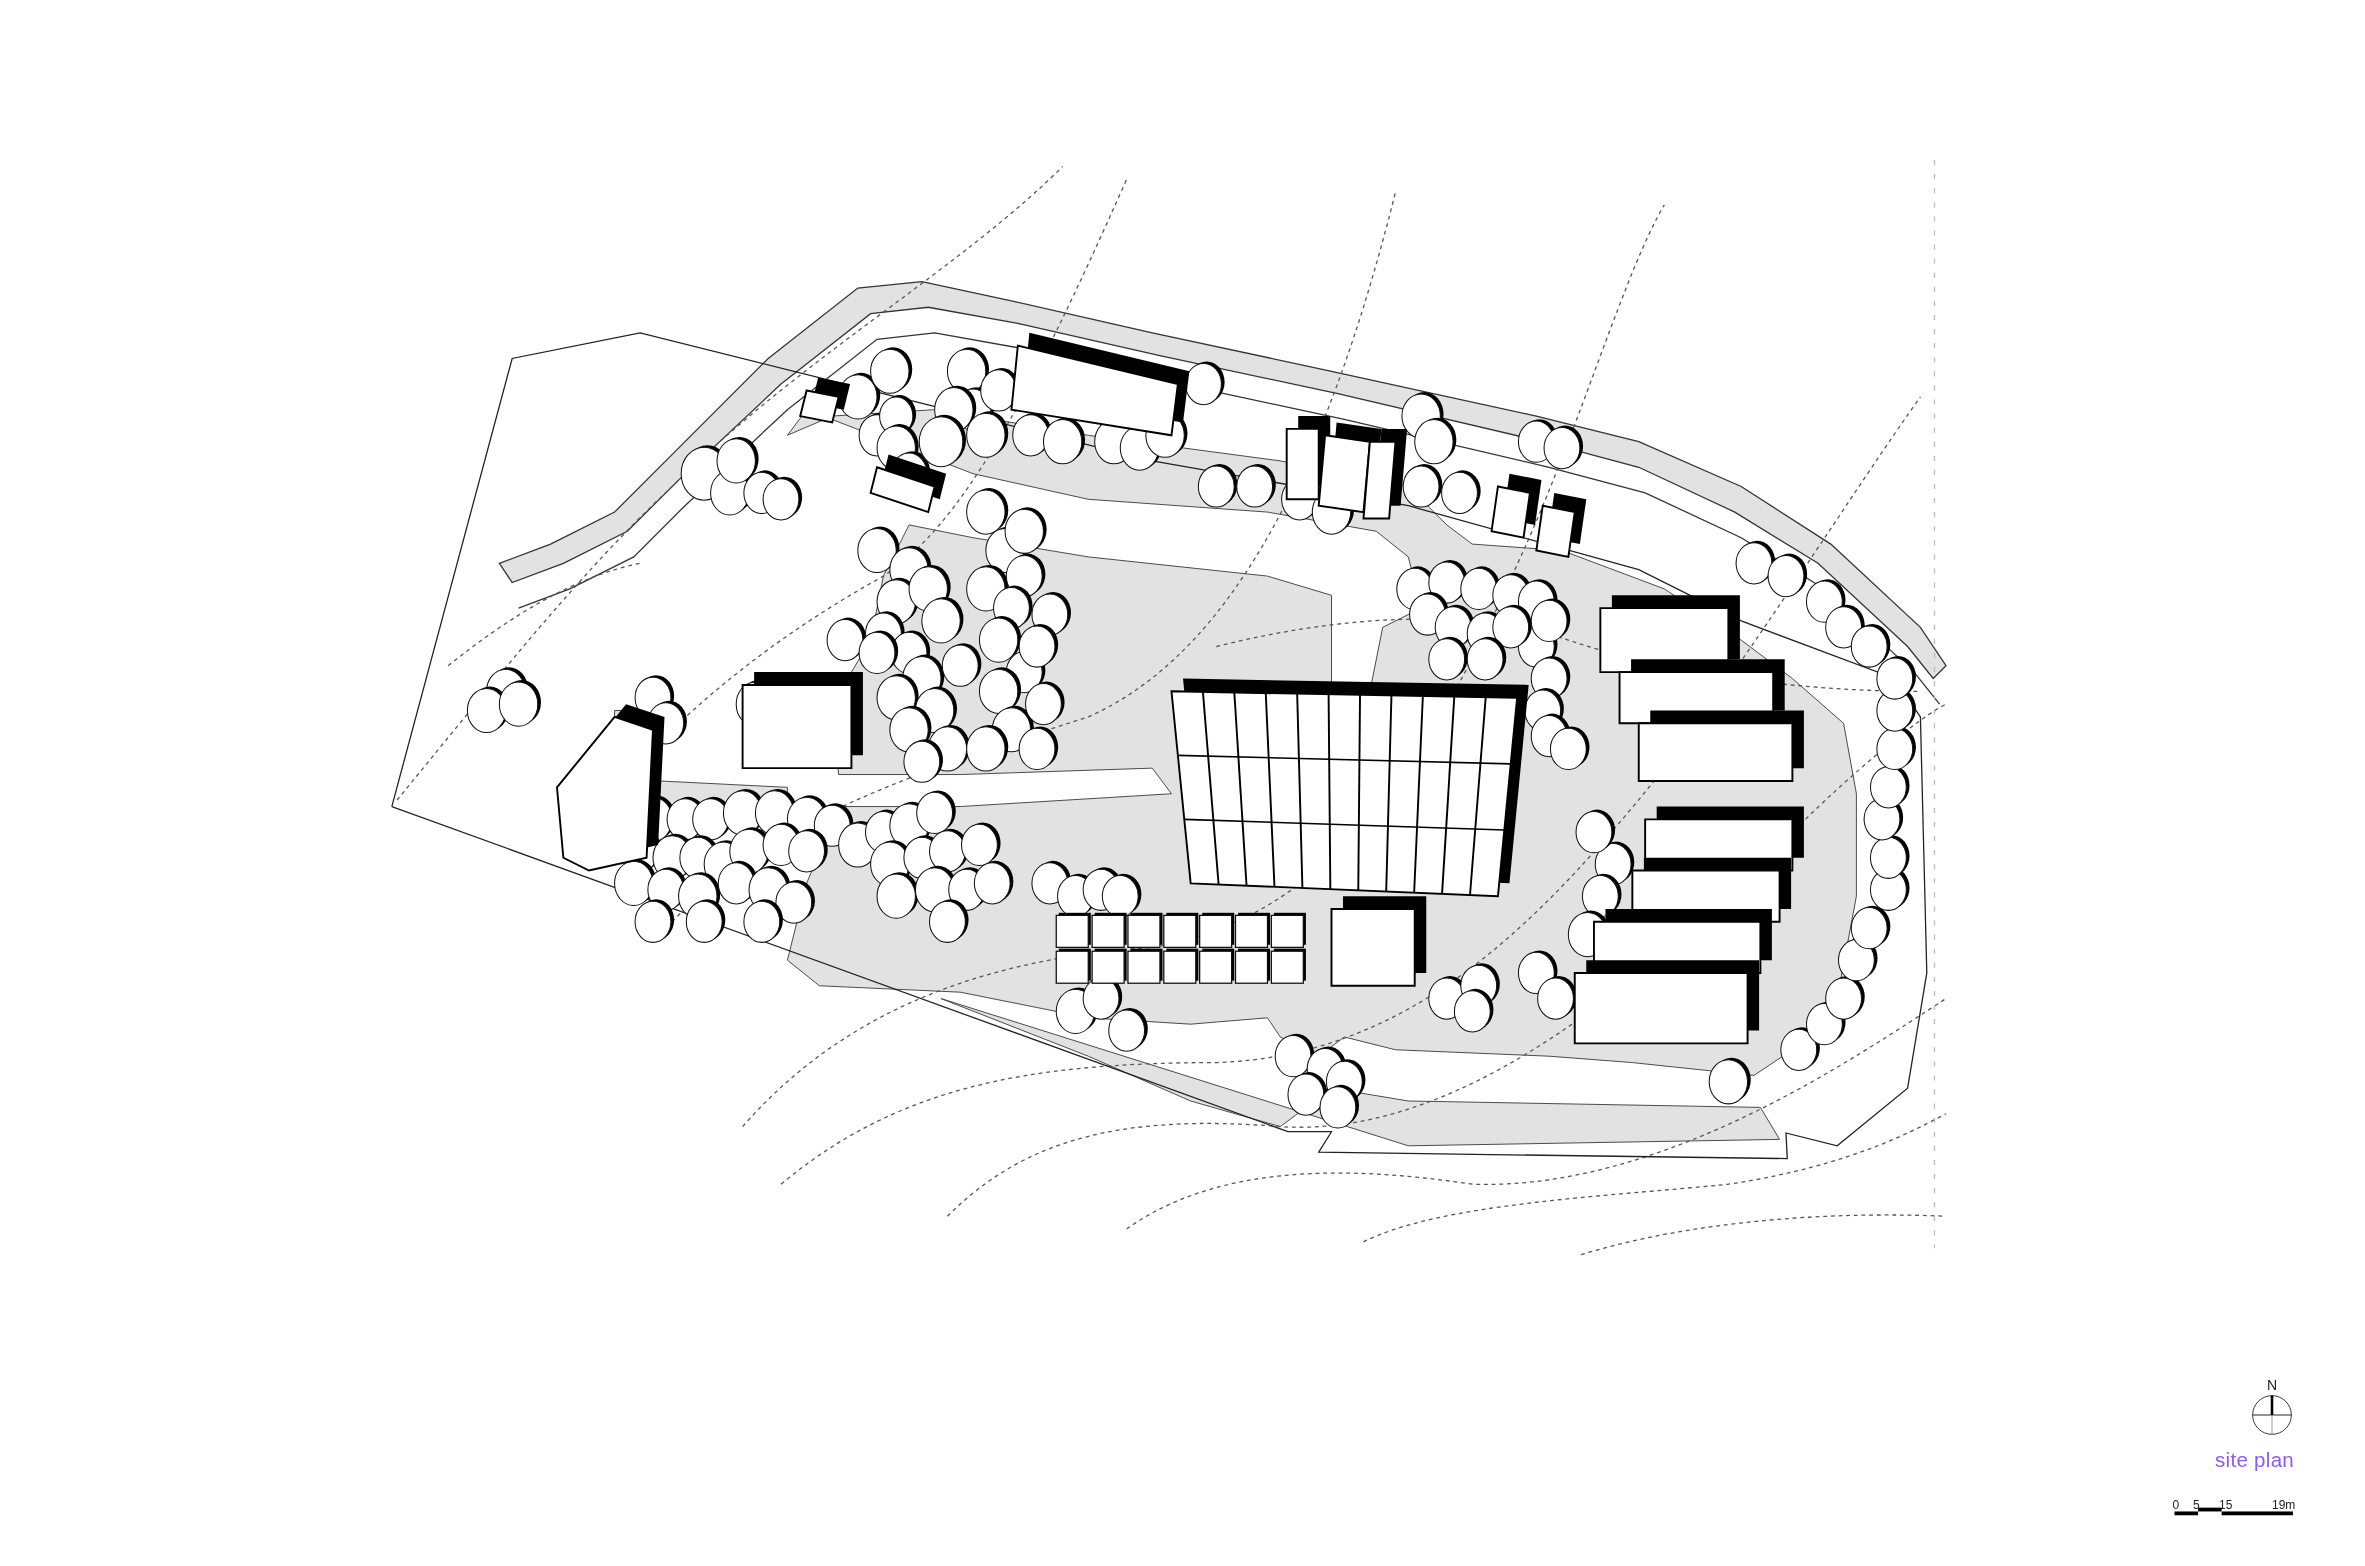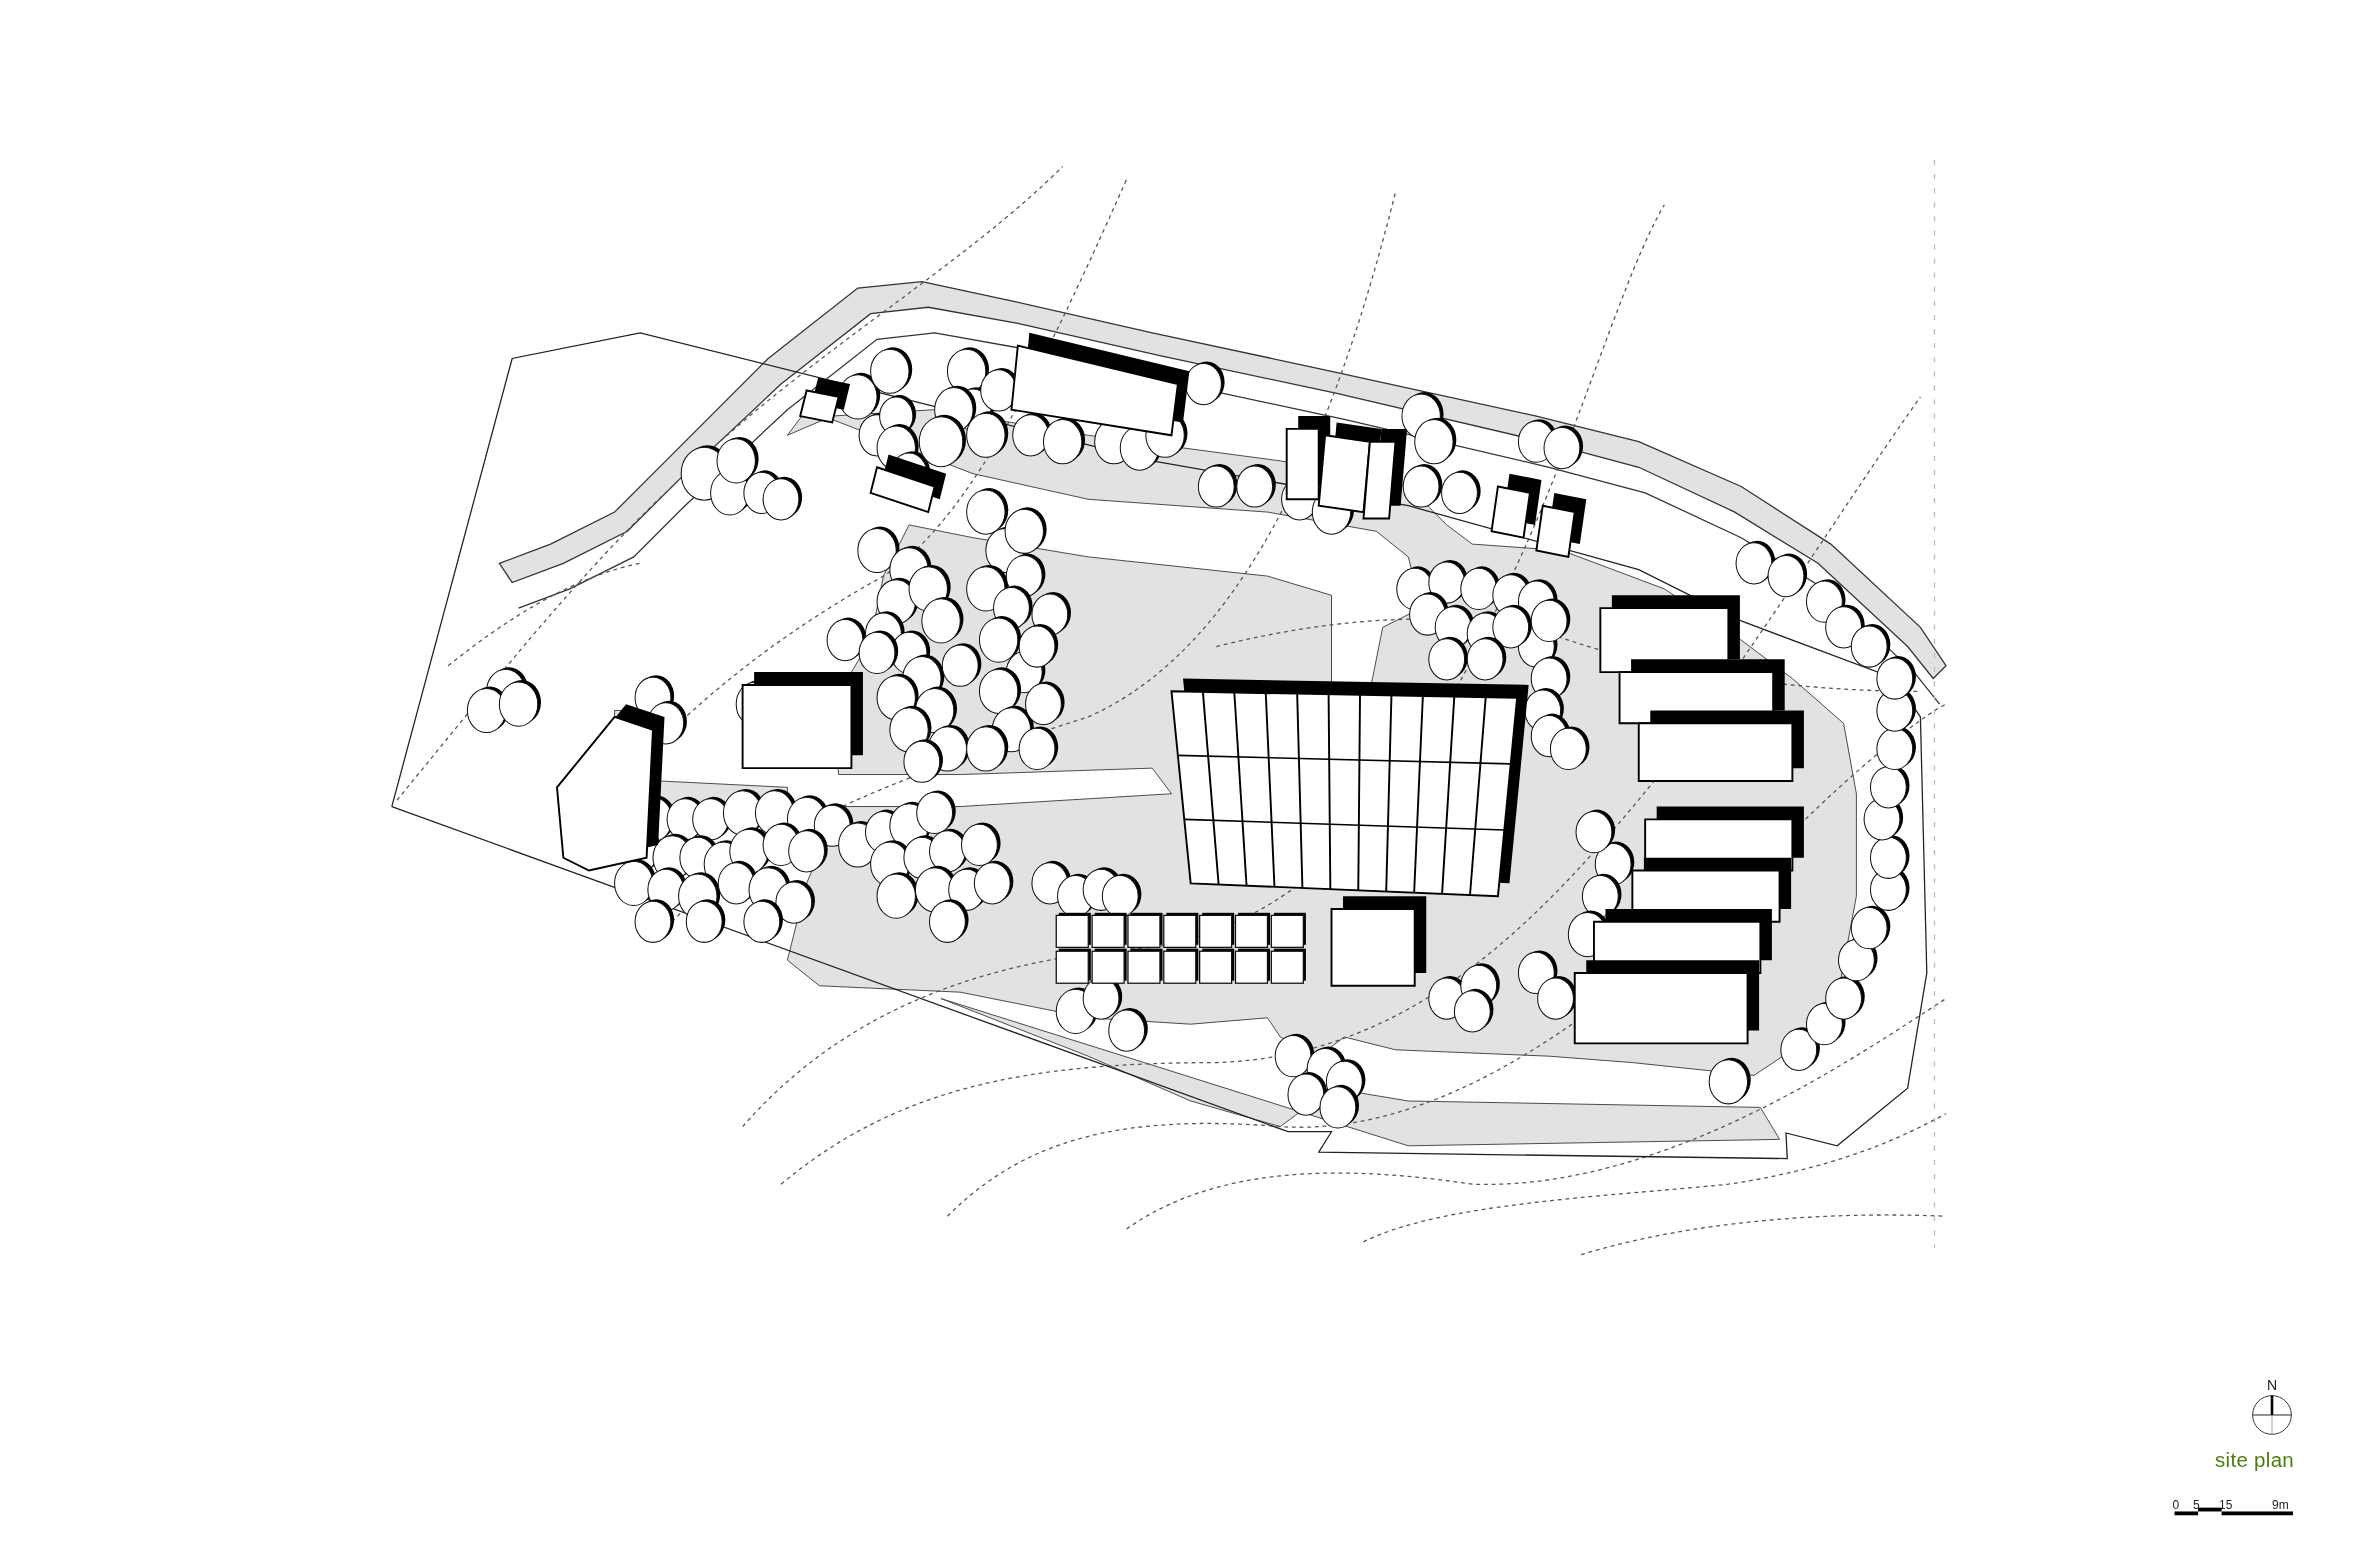--- a/index.html
+++ b/index.html
@@ -1,20 +1,20 @@
 <!DOCTYPE html>
 <html style="font-size:10.2px"><head>
 <meta charset="utf-8">
 <style>
   html, body { margin: 0; padding: 0; background: #ffffff; }
   body { width: 2366px; height: 1567px; position: relative; overflow: hidden; font-family: "Liberation Sans", sans-serif; }
   #plan { position: absolute; left: 0; top: 0; width: 2366px; height: 1567px; }
   .legend { position: absolute; left: 2163px; top: 1376px; width: 202px; height: 160px; }
   .north-label { position: absolute; left: 104px; top: 1.3px; font-size: 14px; color: #222; font-weight: 300; }
-  .title { position: absolute; left: 52px; top: 72px; font-size: 20.5px; color: #4d7c0f; letter-spacing: 0.3px; }
+  .title { position: absolute; left: 52px; top: 72px; font-size: 20.5px; color: #8b5cf6; letter-spacing: 0.3px; }
   .scale-labels { position: absolute; left: 0; top: 122px; width: 202px; height: 15.4px; font-size: 12px; color: #222; }
   .scale-labels span { position: absolute; top: 0; }
 </style>
 </head>
 <body>
 
 <svg id="plan" viewBox="0 0 3696 2448" xmlns="http://www.w3.org/2000/svg">
   <g id="road">
       <polygon points="780,880 860,850 960,800 1040,720 1200,560 1340,450 1440,440 1580,470 1800,520 2080,580 2400,650 2560,690 2720,760 2860,850 3000,980 3040,1040 3020,1060 2980,1010 2840,880 2710,800 2560,730 2410,690 2090,615 1810,555 1590,505 1450,480 1360,490 1220,600 1060,750 980,830 880,880 800,910" fill="#e2e2e2" stroke="#333" stroke-width="2"></polygon>
       <polyline points="810,950 890,920 990,870 1070,790 1230,640 1370,530 1460,520 1600,545 1820,595 2100,655 2420,730 2570,770 2720,840 2850,920 2990,1050 3030,1100" fill="none" stroke="#333" stroke-width="2"></polyline>
@@ -837,21 +837,21 @@
     <circle cx="31" cy="31" r="30" fill="none" stroke="#333" stroke-width="1.5"></circle>
     <line x1="1" y1="31" x2="61" y2="31" stroke="#222" stroke-width="1.5"></line>
     <line x1="31" y1="1" x2="31" y2="31" stroke="#000" stroke-width="4"></line>
     <line x1="31" y1="31" x2="31" y2="61" stroke="#999" stroke-width="1.5"></line>
   </svg>
   <div class="title">site plan</div>
   <div class="scale-labels">
     <span style="left:9.6px">0</span>
     <span style="left:30px">5</span>
     <span style="left:56px">15</span>
-    <span style="left:109px">9m</span>
+    <span style="left:109px">19m</span>
   </div>
   <svg style="position:absolute;left:11px;top:131px;" width="122" height="10.2" viewBox="0 0 190 16">
     <rect x="0" y="7" width="37" height="6" fill="#000"></rect>
     <rect x="37" y="1" width="37" height="6" fill="#000"></rect>
     <rect x="74" y="7" width="112" height="6" fill="#000"></rect>
   </svg>
 </div>
 
 
 </body></html>

